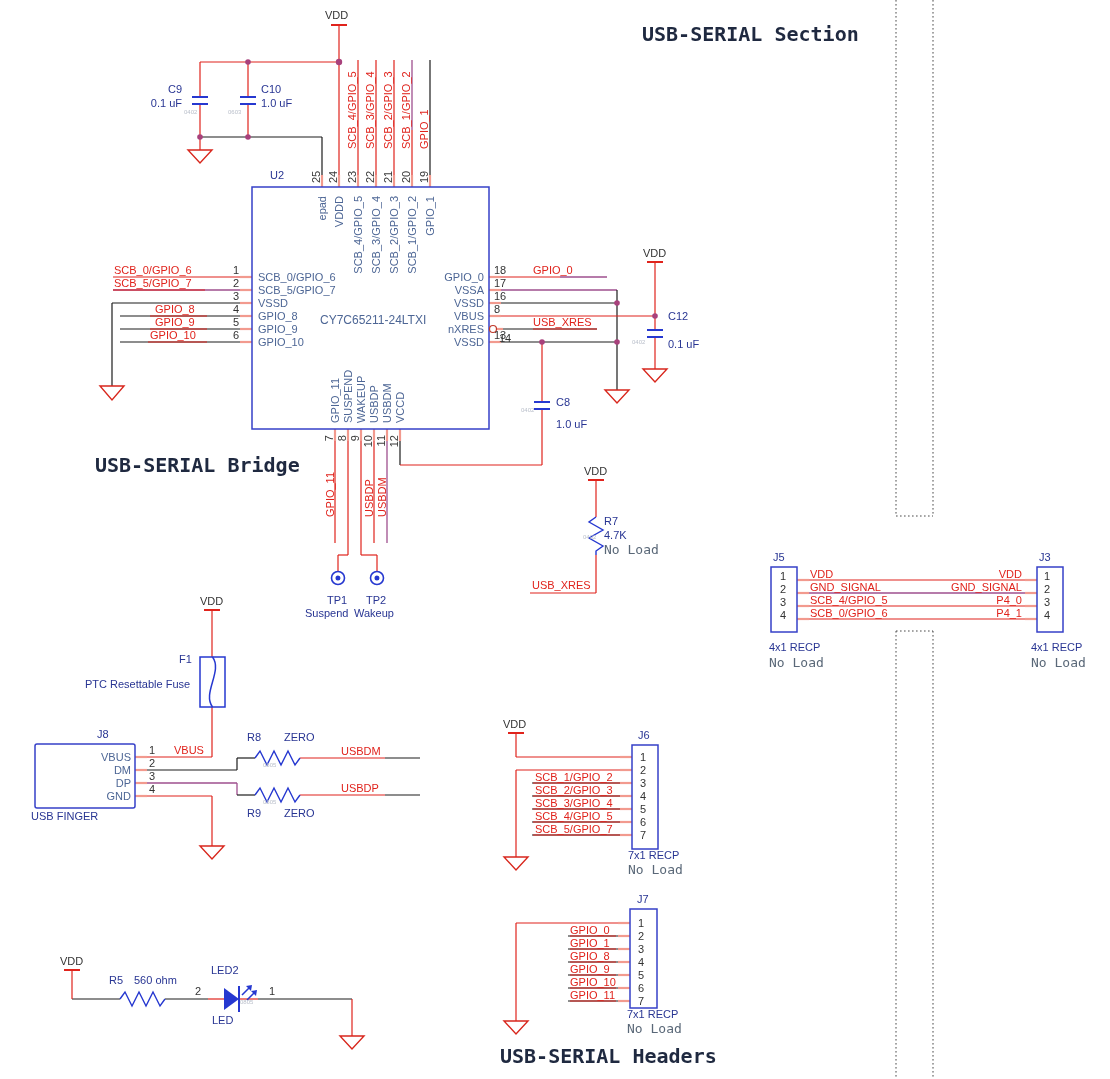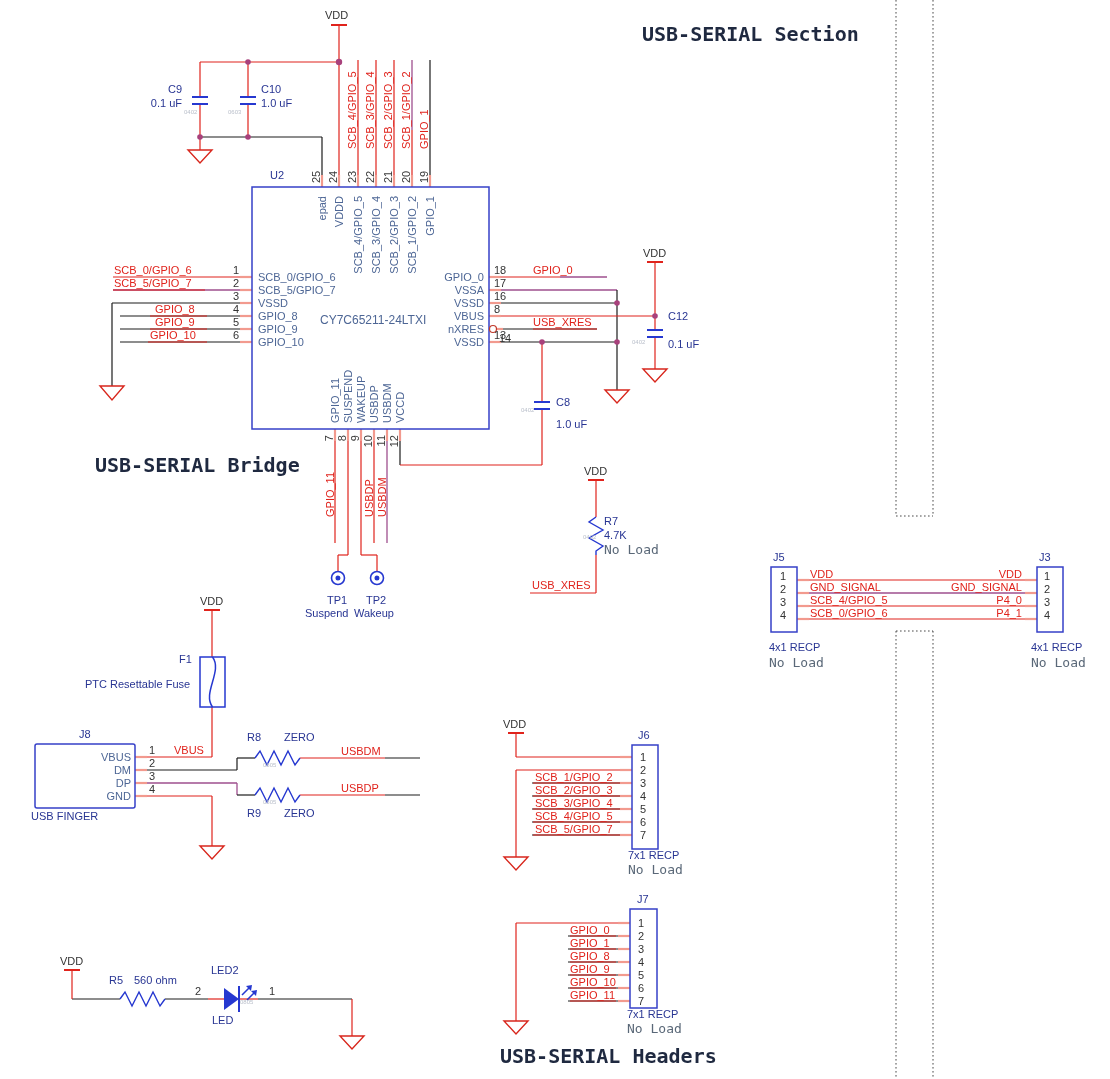--- a/index.html
+++ b/index.html
@@ -446,21 +446,21 @@
 <span class="t red ra" style="left:920px;top:594px;width:102px">P4_0</span>
 <span class="t red ra" style="left:920px;top:607px;width:102px">P4_1</span>
 <span class="t navy" style="left:769px;top:641px">4x1 RECP</span>
 <span class="t noload" style="left:769px;top:656px">No Load</span>
 <span class="t navy" style="left:1031px;top:641px">4x1 RECP</span>
 <span class="t noload" style="left:1031px;top:656px">No Load</span>
 
 <span class="t navy" style="left:179px;top:653px">F1</span>
 <span class="t navy" style="left:85px;top:678px">PTC Resettable Fuse</span>
 
-<span class="t navy" style="left:79px;top:728px">J8</span>
+<span class="t navy" style="left:97px;top:728px">J8</span>
 <span class="t steel ra" style="left:95px;top:751px;width:36px">VBUS</span>
 <span class="t steel ra" style="left:95px;top:764px;width:36px">DM</span>
 <span class="t steel ra" style="left:95px;top:777px;width:36px">DP</span>
 <span class="t steel ra" style="left:95px;top:790px;width:36px">GND</span>
 <span class="t" style="left:149px;top:744px">1</span>
 <span class="t" style="left:149px;top:757px">2</span>
 <span class="t" style="left:149px;top:770px">3</span>
 <span class="t" style="left:149px;top:783px">4</span>
 <span class="t red" style="left:174px;top:744px">VBUS</span>
 <span class="t navy" style="left:31px;top:810px">USB FINGER</span>

